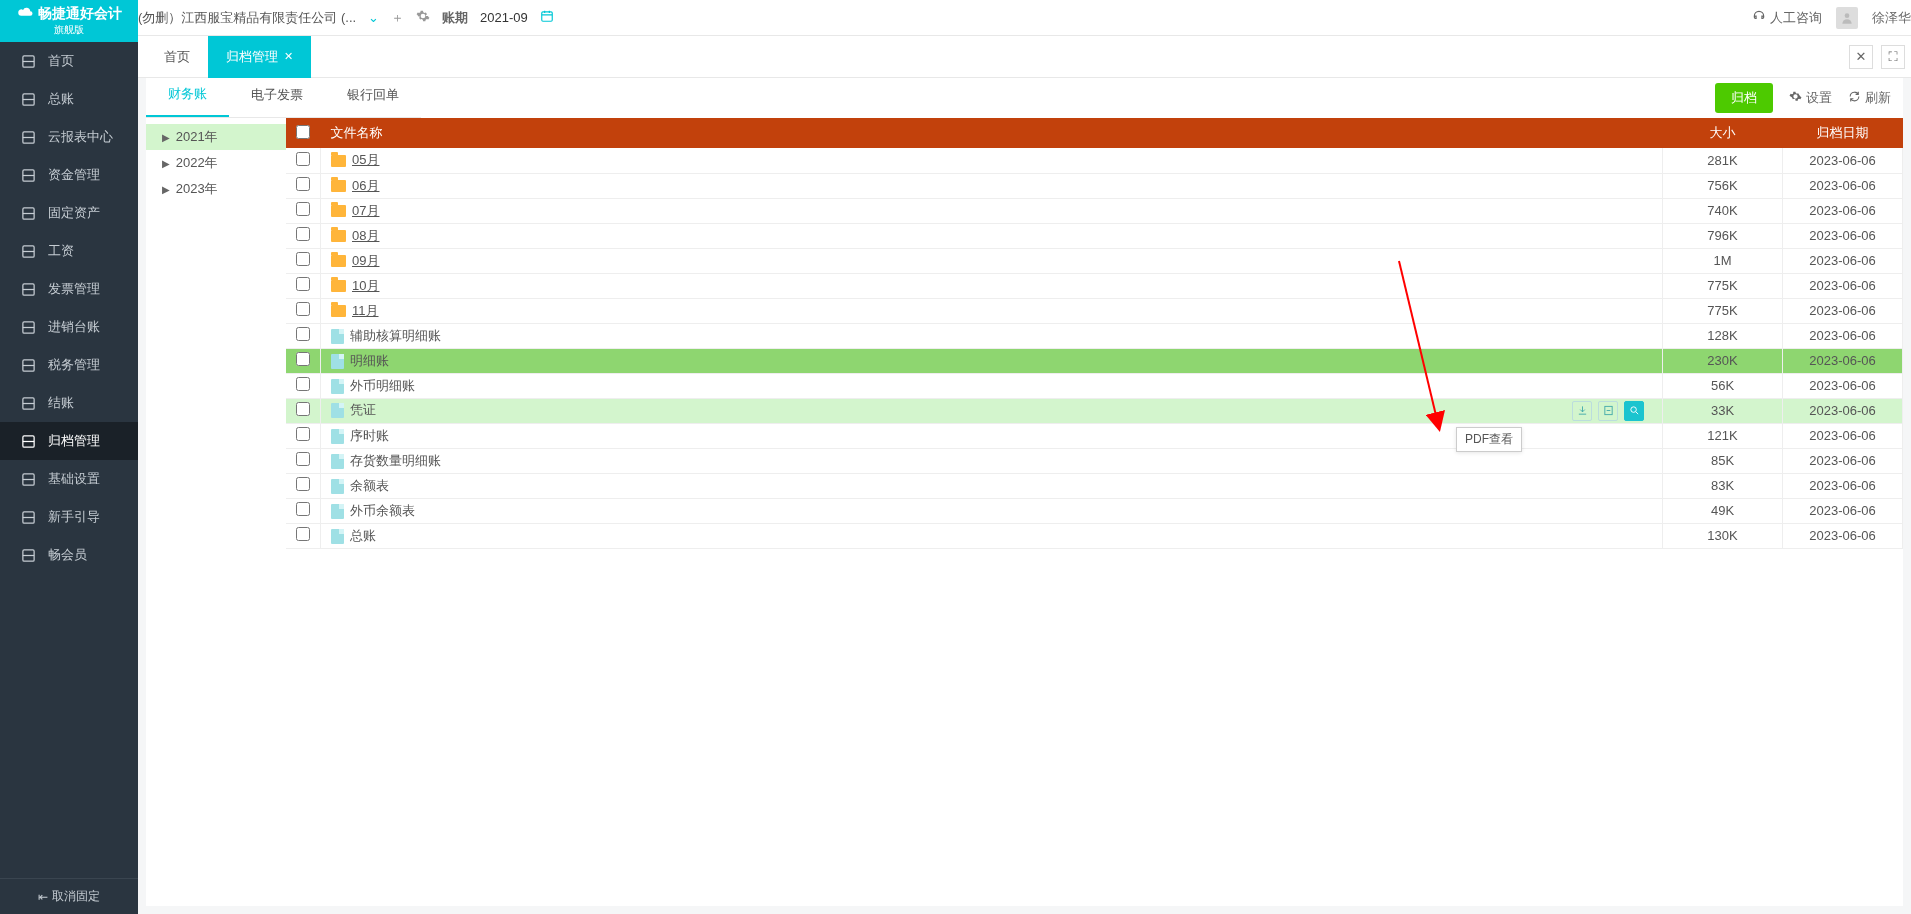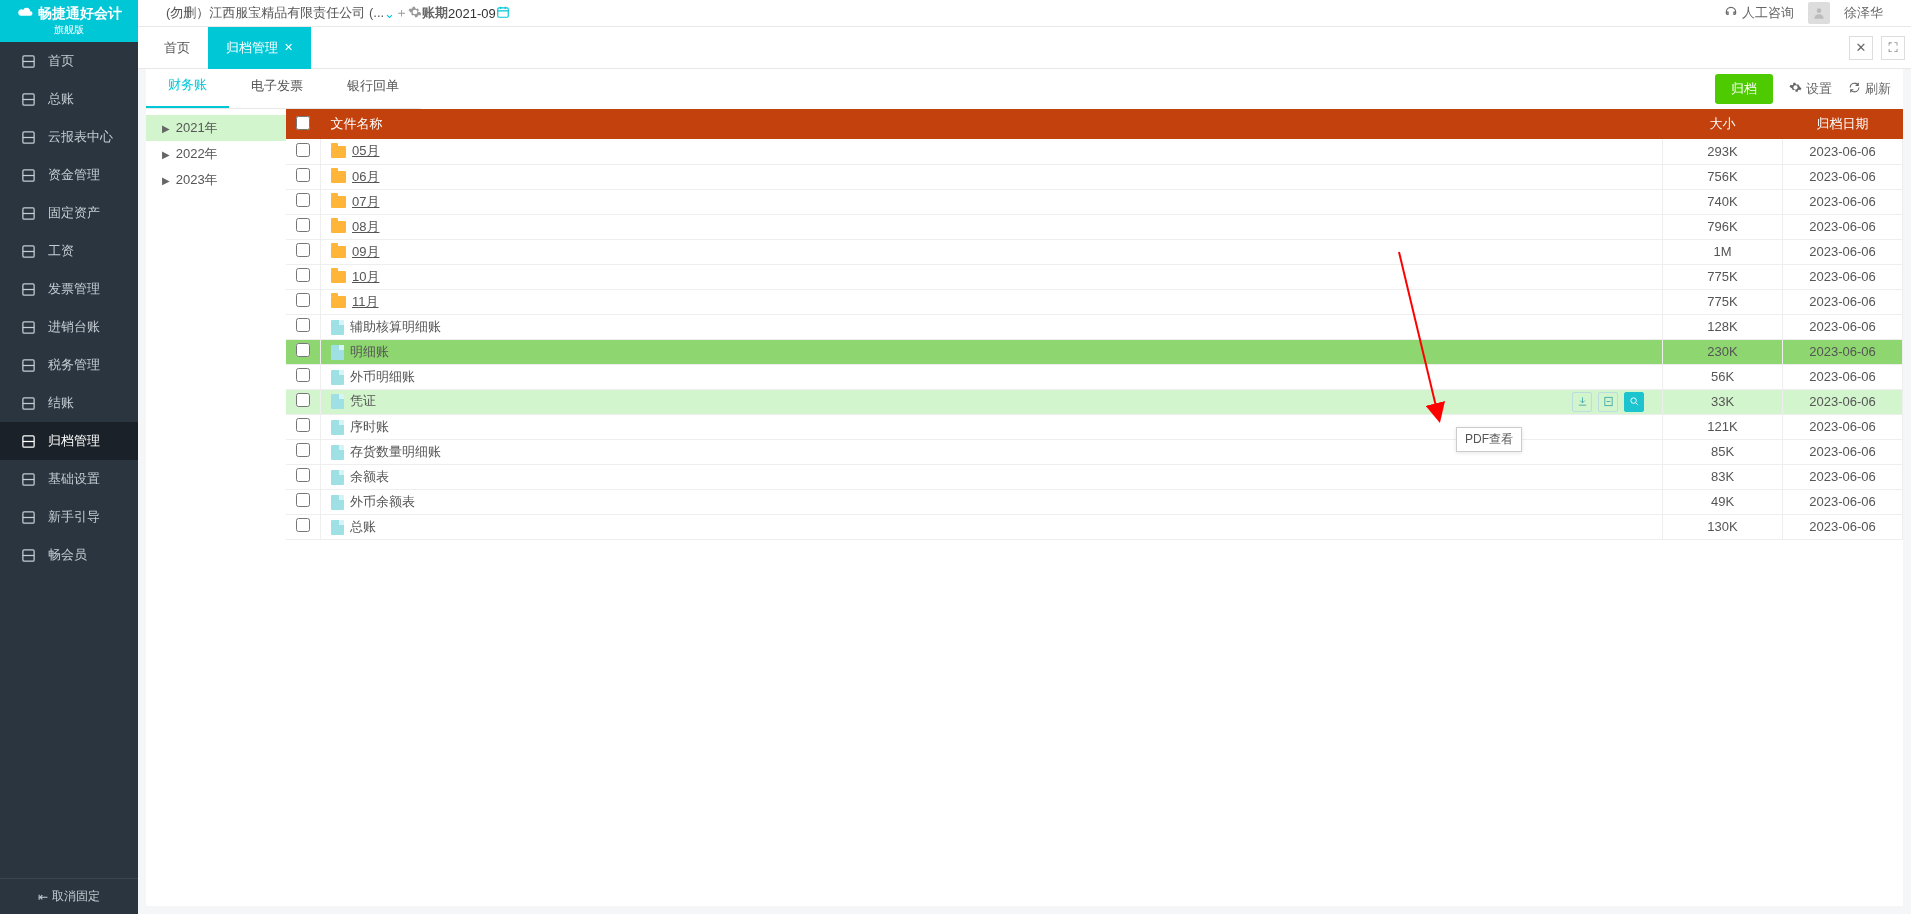--- a/index.html
+++ b/index.html
@@ -15,21 +15,21 @@
 .nav { flex: 1; overflow-y: auto; }
 .nav-item { height: 38px; display: flex; align-items: center; padding-left: 20px; cursor: pointer; gap: 12px; }
 .nav-item.active { background: #1a2128; color: #fff; }
 .nav-icon { width: 16px; height: 16px; display: inline-flex; align-items: center; justify-content: center; }
 .sidebar-bottom { height: 36px; display: flex; align-items: center; justify-content: center; gap: 4px; cursor: pointer; border-top: 1px solid #3a4550; font-size: 12px; }
 
 
 .main { flex: 1; display: flex; flex-direction: column; background: #f5f6f7; }
 
 
-.topbar { height: 27px; background: #fff; display: flex; align-items: center; padding: 0 28px; border-bottom: 1px solid #e8e8e8; }
+.topbar { height: 36px; background: #fff; display: flex; align-items: center; padding: 0 0; gap: 12px; border-bottom: 1px solid #e8e8e8; }
 .company { color: #555; }
 .dropdown-caret { color: #00c7d6; }
 .topbar-icon { color: #999; cursor: pointer; }
 .period-label { color: #666; font-weight: bold; }
 .period-val { color: #333; }
 .cal-icon { color: #00c7d6; }
 .topbar-right { margin-left: auto; display: flex; align-items: center; gap: 14px; color: #666; }
 .avatar { width: 22px; height: 22px; background: #ddd; border-radius: 2px; display: inline-flex; align-items: center; justify-content: center; color: #fff; }
 
 
@@ -340,21 +340,21 @@
                 <th class="col-check"><input type="checkbox" style=""></th>
                 <th class="col-name">文件名称</th>
                 <th class="col-size center">大小</th>
                 <th class="col-date center">归档日期</th>
               </tr>
             </thead>
             <tbody id="tbody">
                 <tr>
                   <td class="col-check center"><input type="checkbox" style=""></td>
                   <td class="col-name"><span class="folder-icon"></span><span class="underlined">05月</span></td>
-                  <td class="col-size center">293K</td>
+                  <td class="col-size center">281K</td>
                   <td class="col-date center">2023-06-06</td>
                 </tr>
                 <tr>
                   <td class="col-check center"><input type="checkbox" style=""></td>
                   <td class="col-name"><span class="folder-icon"></span><span class="underlined">06月</span></td>
                   <td class="col-size center">756K</td>
                   <td class="col-date center">2023-06-06</td>
                 </tr>
                 <tr>
                   <td class="col-check center"><input type="checkbox" style=""></td>
@@ -453,21 +453,21 @@
                   <td class="col-date center">2023-06-06</td>
                 </tr>
                 <tr>
                   <td class="col-check center"><input type="checkbox" style=""></td>
                   <td class="col-name"><span class="file-icon"></span><span>总账</span></td>
                   <td class="col-size center">130K</td>
                   <td class="col-date center">2023-06-06</td>
                 </tr>
               </tbody>
           </table>
-          <div class="tooltip" style="left:1170px; top:318px;">PDF查看</div>
+          <div class="tooltip" style="left:1170px; top:309px;">PDF查看</div>
           <svg class="arrow-svg" style="left:1110px; top:140px;" width="50" height="180">
             <defs>
                 <marker id="ah" markerWidth="10" markerHeight="10" refX="8" refY="5" orient="auto">
                   <path d="M0,0 L10,5 L0,10 z" fill="#ff0000"></path>
                 </marker>
               </defs>
             <line x1="3" y1="3" x2="43" y2="170" stroke="#ff0000" stroke-width="2" marker-end="url(#ah)"></line>
           </svg>
         </div>
       </div>

